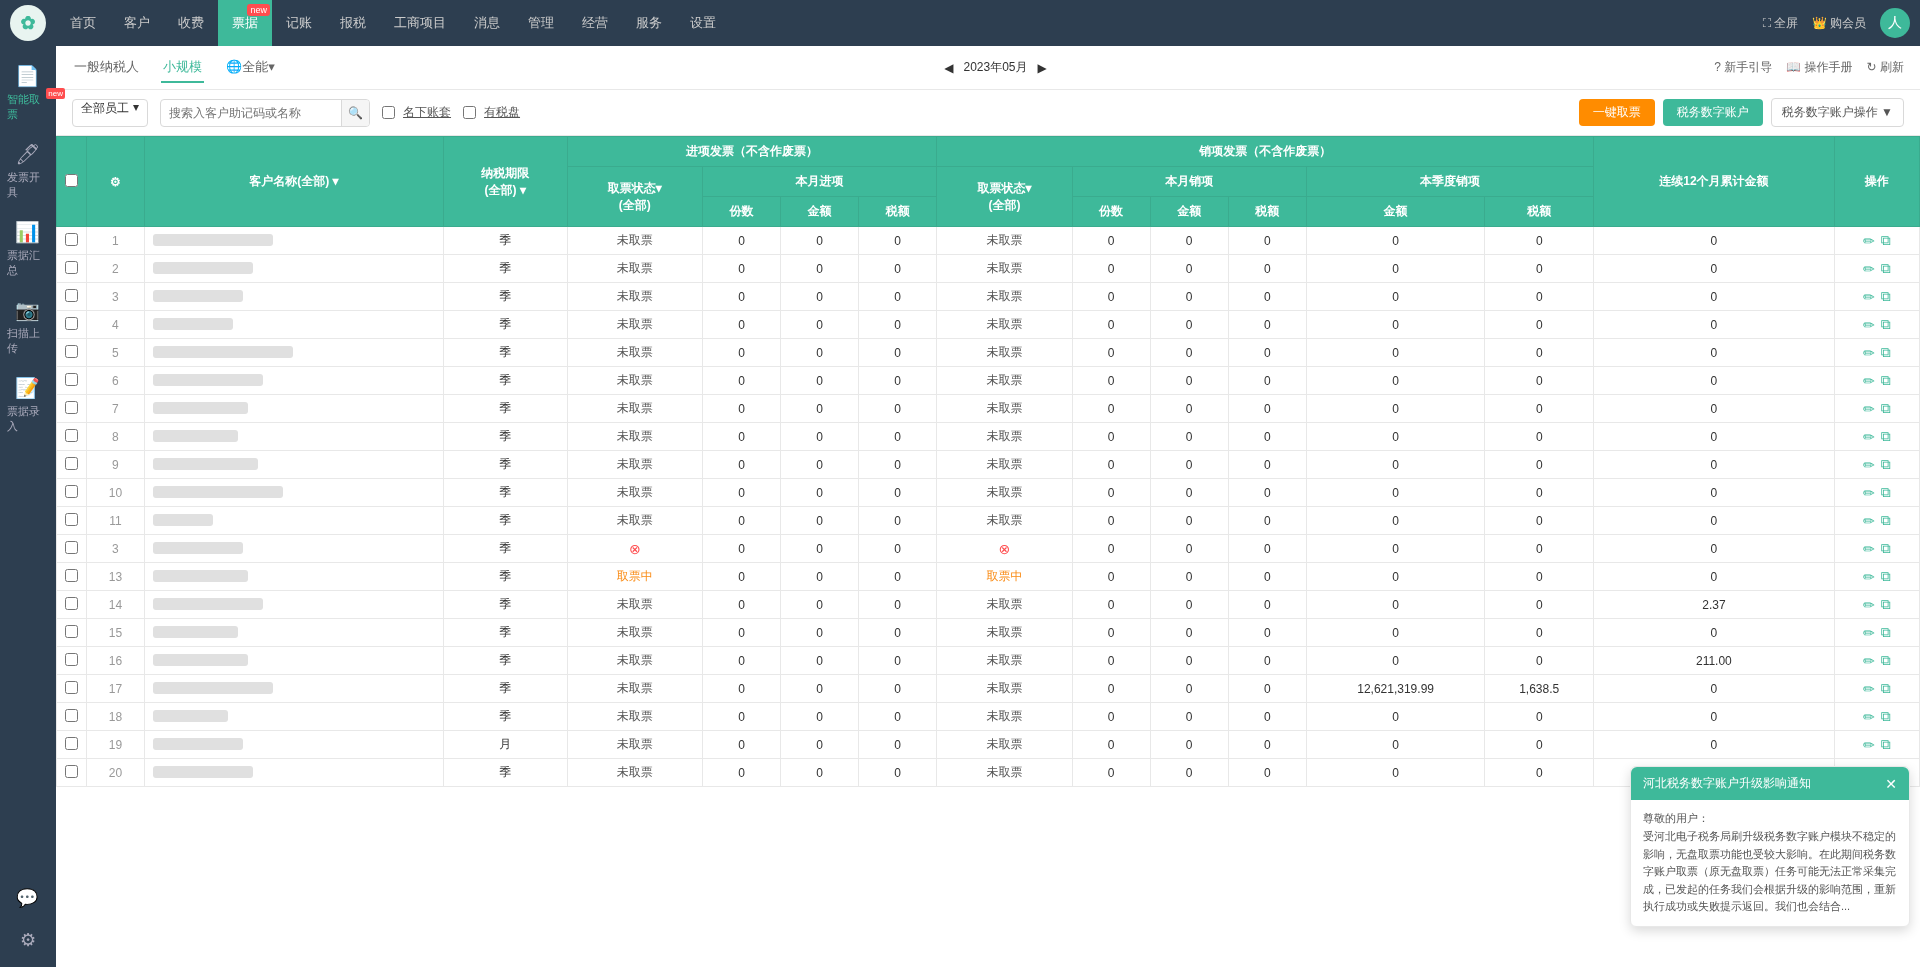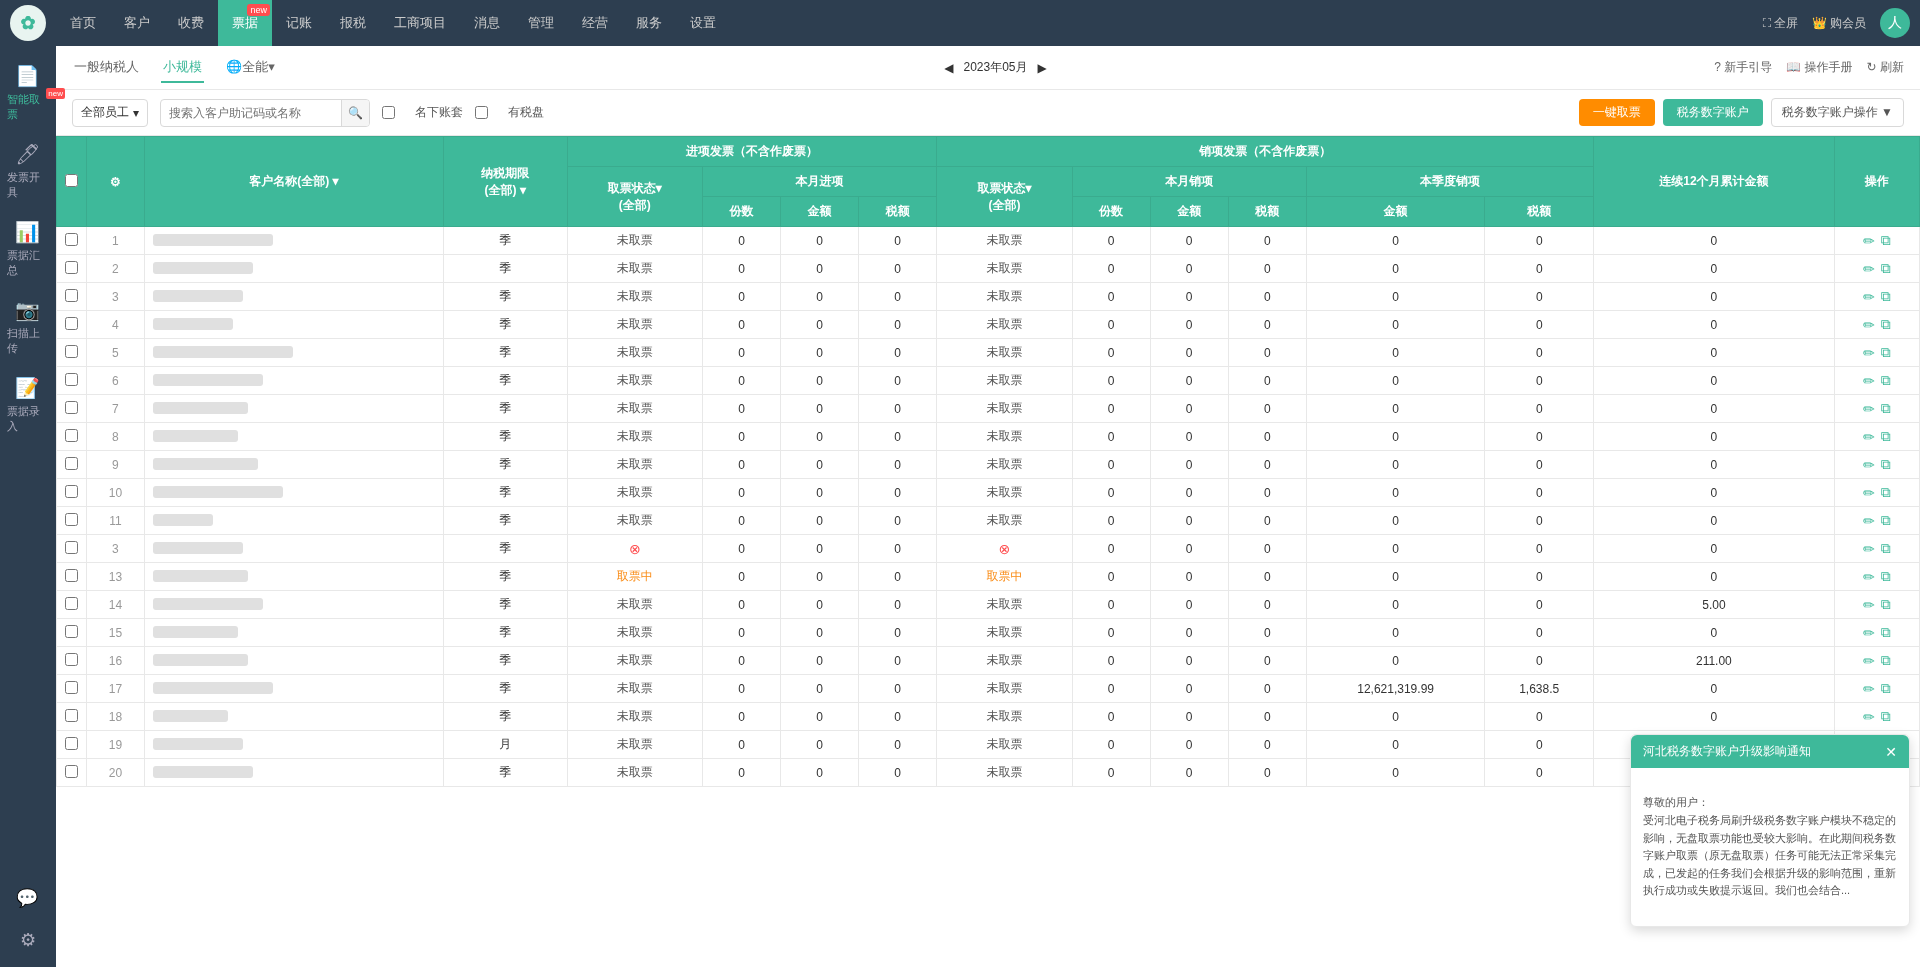--- a/index.html
+++ b/index.html
@@ -146,21 +146,21 @@
 
     
     .filter-bar {
       background: #fff;
       padding: 8px 16px;
       display: flex; align-items: center;
       gap: 12px;
       border-bottom: 1px solid #e8e8e8;
     }
     .filter-bar .emp-select {
-      display: flex; align-items: center;
+      display: flex; align-items: flex-start;
       border: 1px solid #d9d9d9;
       border-radius: 4px;
       height: 28px;
       padding: 0 8px;
       gap: 4px;
       cursor: pointer;
       font-size: 12px;
     }
     .filter-bar .search-box {
       display: flex; align-items: center;
@@ -177,23 +177,24 @@
     }
     .filter-bar .search-box .search-btn {
       background: #f5f5f5;
       border-left: 1px solid #d9d9d9;
       height: 100%;
       width: 28px;
       display: flex; align-items: center; justify-content: center;
       cursor: pointer;
     }
     .filter-bar .checkbox-group {
-      display: flex; align-items: center; gap: 20px;
+      display: flex; align-items: center; gap: 8px;
       font-size: 12px; color: #555;
       cursor: pointer;
+      text-decoration: underline;
     }
     .filter-bar .checkbox-group input { cursor: pointer; }
     .filter-bar .action-btns {
       margin-left: auto;
       display: flex; align-items: center; gap: 8px;
     }
     .btn-primary {
       background: #ff8c00;
       color: #fff;
       border: none;
@@ -294,21 +295,21 @@
     }
     .notification-popup .popup-header {
       background: #3eb99a;
       color: #fff;
       padding: 8px 12px;
       border-radius: 6px 6px 0 0;
       font-size: 12px;
       display: flex; justify-content: space-between; align-items: center;
     }
     .notification-popup .popup-body {
-      padding: 26px 12px;
+      padding: 10px 12px;
       color: #555;
       line-height: 1.6;
       font-size: 11px;
       max-height: 160px;
       overflow-y: auto;
     }
     .notification-popup .popup-close {
       cursor: pointer;
       font-size: 14px;
     }
@@ -810,21 +811,21 @@
     <td><span class="status-badge">未取票</span></td>
     <td>0</td>
     <td>0</td>
     <td>0</td>
     <td><span class="status-badge">未取票</span></td>
     <td>0</td>
     <td>0</td>
     <td>0</td>
     <td>0</td>
     <td>0</td>
-    <td>5.00</td>
+    <td>2.37</td>
     <td>
       <div class="action-icons">
         <span>✏</span>
         <span>⧉</span>
       </div>
     </td>
   </tr>
           <tr>
     <td><input type="checkbox" style=""></td>
     <td class="row-num">15</td>

